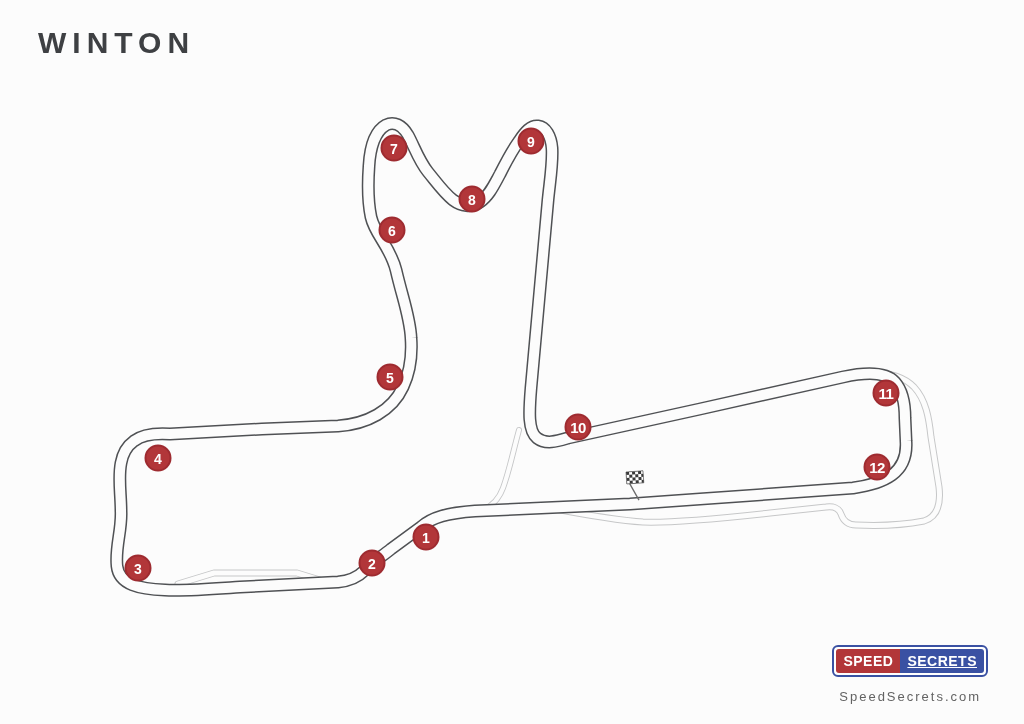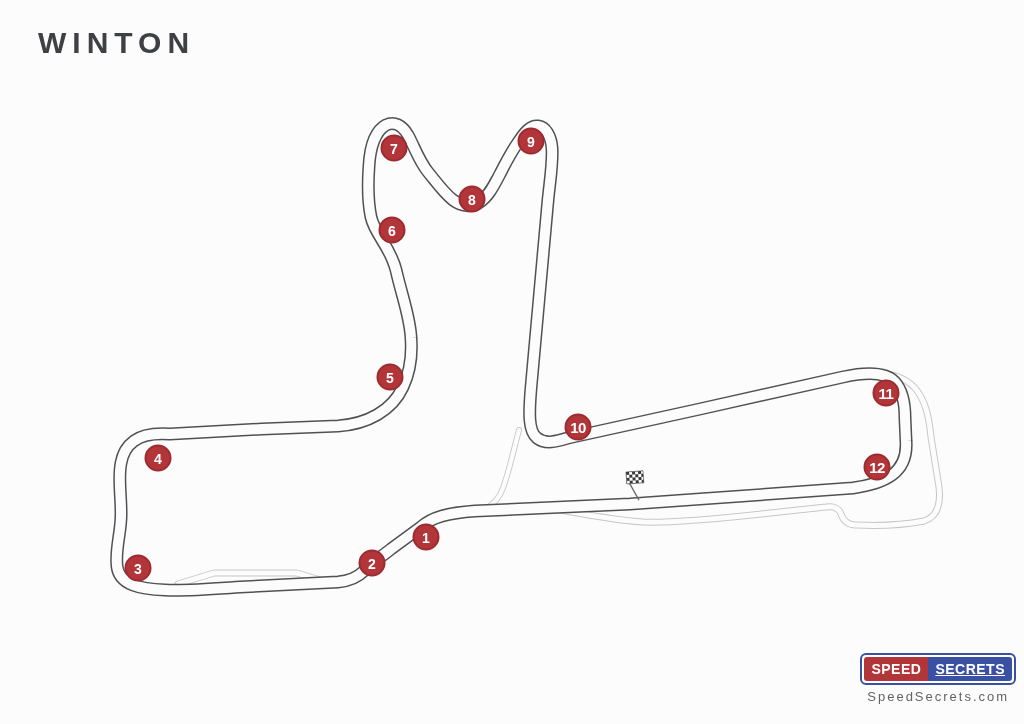--- a/index.html
+++ b/index.html
@@ -19,35 +19,35 @@
     border-radius:50%;
     background:var(--marker-fill,#b23639);
     border:2px solid var(--marker-border,#9e2b30);
     color:#fff;font-weight:bold;font-size:14px;
     display:flex;align-items:center;justify-content:center;
     transform:translate(-50%,-50%);
     line-height:1;
   }
   .turn-marker.two-digit{font-size:15px;letter-spacing:-0.5px;}
   .brand{
-    position:absolute;right:8px;bottom:20px;text-align:center;
+    position:absolute;right:36px;bottom:20px;text-align:center;
   }
   .logo-badge{
     display:inline-flex;background:#fff;
     border:2px solid var(--logo-blue,#3a51a3);
     border-radius:6px;padding:2px;
   }
   .logo-badge span{
     display:block;padding:4px 7px;color:#fff;
     font-weight:bold;font-size:14px;letter-spacing:0.5px;
   }
   .logo-speed{background:var(--logo-red,#b23639);border-radius:3px 0 0 3px;}
   .logo-secrets{background:var(--logo-blue,#3a51a3);border-radius:0 3px 3px 0;text-decoration:underline;}
   .website{
-    margin-top:4px;font-size:13px;letter-spacing:2px;color:#636363;
+    margin-top:12px;font-size:13px;letter-spacing:2px;color:#636363;
   }
 </style>
 </head>
 <body>
 
 <div class="page-title">WINTON</div>
 
 <svg id="track-svg" width="1024" height="724" viewBox="0 0 1024 724">
   <defs>
     <pattern id="chk" width="6" height="6" patternUnits="userSpaceOnUse">

